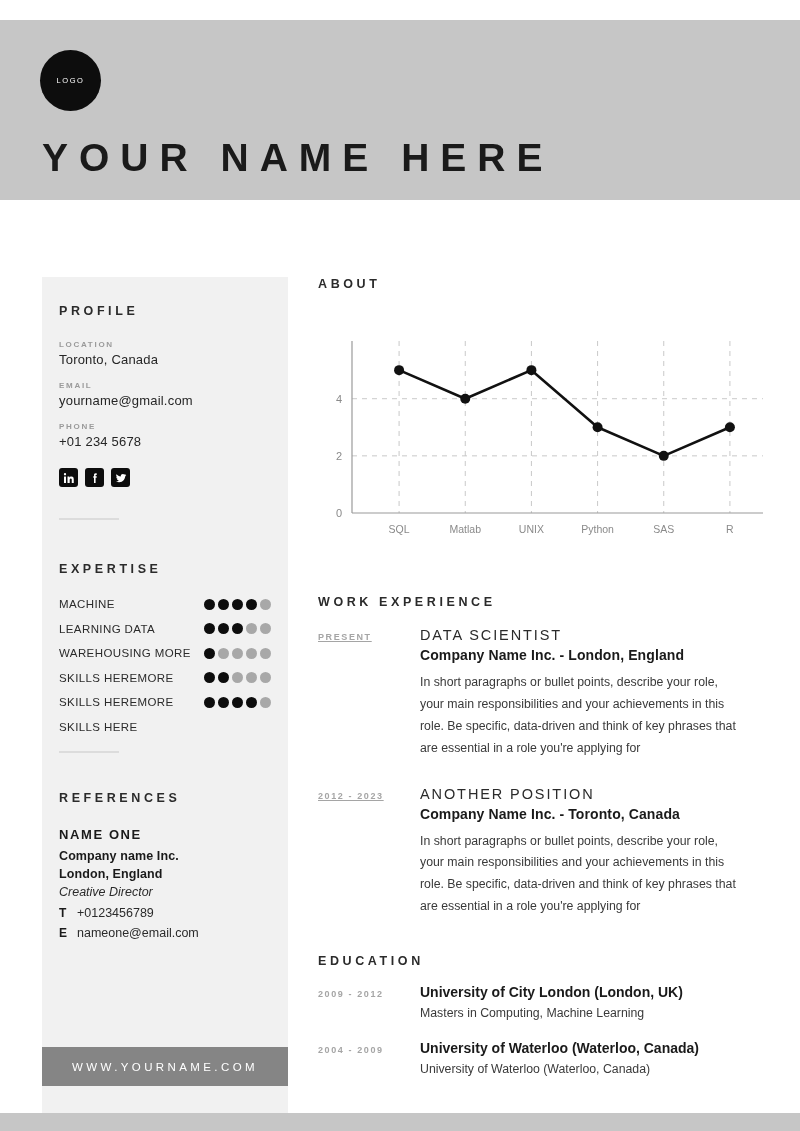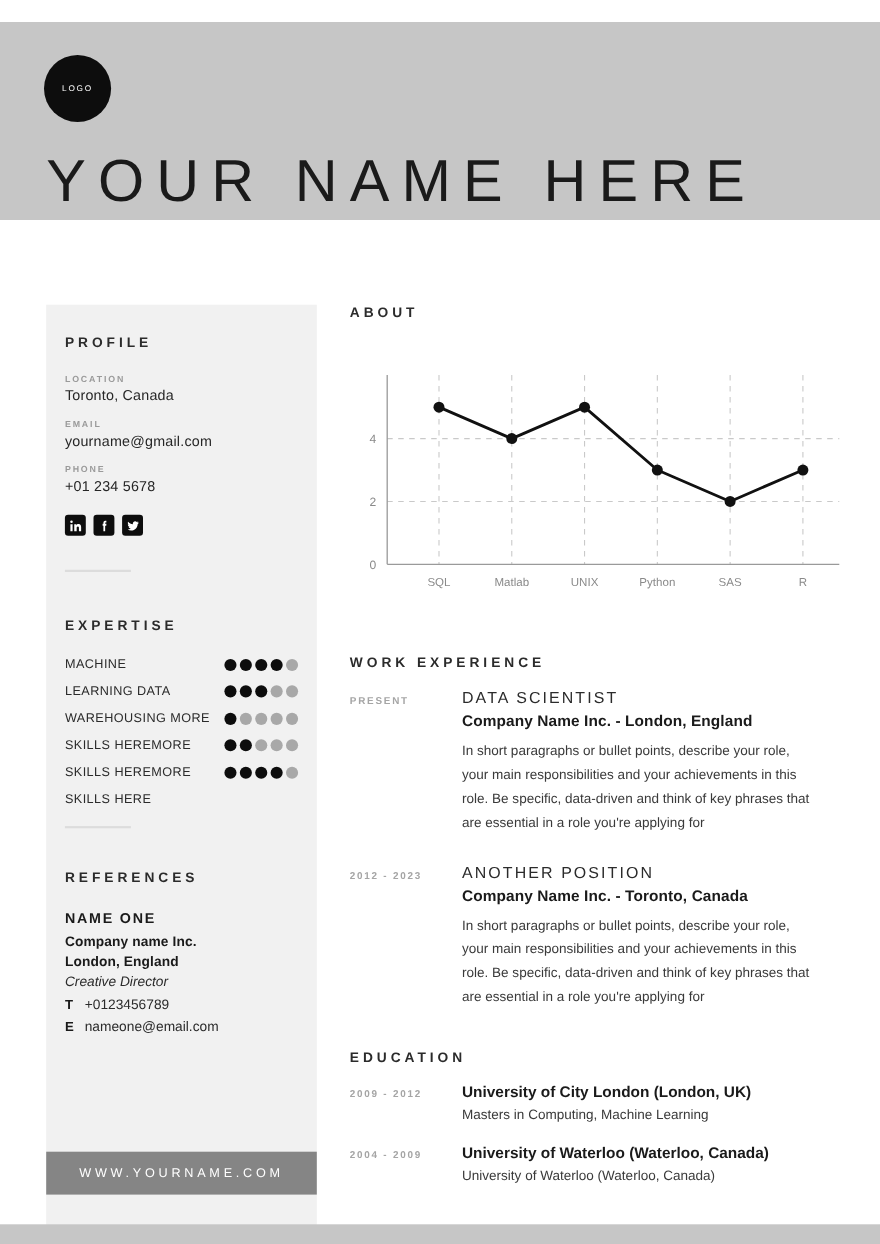--- a/index.html
+++ b/index.html
@@ -39,22 +39,22 @@
   }
   .logo-text {
     color: #ffffff;
     font-size: 7.5px;
     letter-spacing: 1.6px;
     font-weight: 400;
   }
   .name-title {
     position: absolute;
     left: 42px; top: 118px;
-    font-size: 54px;
-    font-weight: 400;
+    font-size: 39px;
+    font-weight: 700;
     color: #1a1a1a;
     letter-spacing: 11px;
     line-height: 1;
     white-space: nowrap;
   }
   .name-subtitle {
     position: absolute;
     left: 44px; top: 180px;
     font-size: 19px;
     font-weight: 300;
@@ -243,20 +243,21 @@
     margin-top: 18px;
   }
   .entry-date {
     width: 102px;
     flex-shrink: 0;
     font-size: 9px;
     font-weight: 700;
     color: #a5a5a5;
     letter-spacing: 1.6px;
     padding-top: 5px;
+    text-decoration: underline;
   }
   .entry-body { flex: 1; }
   .entry-role {
     font-size: 14.5px;
     font-weight: 400;
     color: #2b2b2b;
     letter-spacing: 1.9px;
     margin-bottom: 4px;
   }
   .entry-company {

